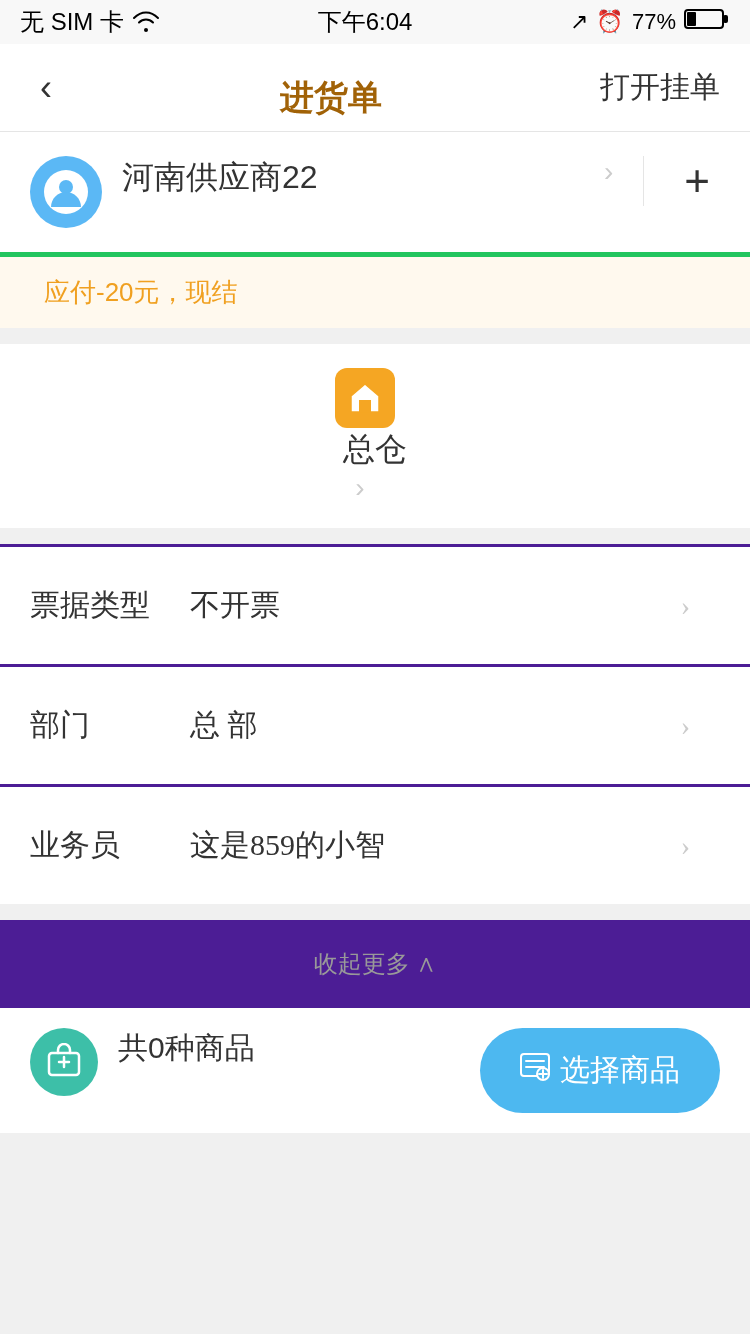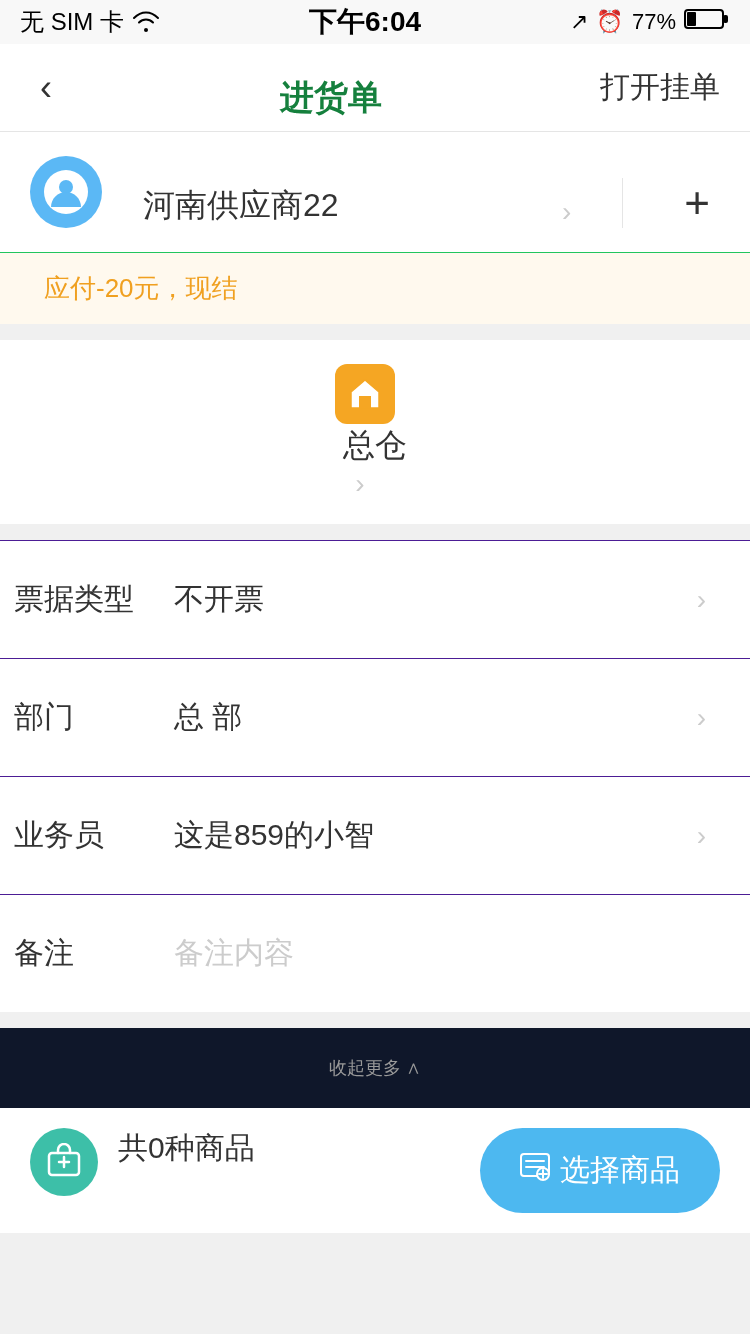--- a/index.html
+++ b/index.html
@@ -18,21 +18,21 @@
       height: 44px;
       background: #f8f8f8;
       display: flex;
       align-items: center;
       justify-content: space-between;
       padding: 0 20px;
       font-size: 24px;
       color: #000;
     }
     .status-left { display: flex; align-items: flex-end; gap: 8px; }
-    .status-center { font-size: 28px; font-weight: 700; }
+    .status-center { font-size: 24px; font-weight: 400; }
     .status-right { display: flex; align-items: center; gap: 8px; font-size: 22px; }
 
     
     .nav-bar {
       width: 100%;
       height: 88px;
       background: #fff;
       display: flex;
       align-items: center;
       justify-content: space-between;
@@ -41,21 +41,21 @@
     }
     .nav-back {
       font-size: 36px;
       color: #333;
       cursor: pointer;
       padding: 10px;
     }
     .nav-title {
       font-size: 34px;
       font-weight: 600;
-      color: #15803d;
+      color: #a16207;
       margin-top: 20px;
     }
     .nav-action {
       font-size: 30px;
       color: #333;
       cursor: pointer;
       text-align: right;
     }
 
     
@@ -65,24 +65,23 @@
 
     
     .card {
       background: #fff;
       margin-bottom: 16px;
     }
 
     
     .supplier-row {
       display: flex;
-      align-items: flex-end;
+      align-items: flex-start;
       padding: 24px 30px;
-      border-bottom: 1px solid #22c55e;
-      gap: 21px;
+      border-bottom: 5px solid #22c55e;
     }
     .supplier-avatar {
       width: 72px;
       height: 72px;
       border-radius: 50%;
       background: #5bb8f5;
       display: flex;
       align-items: center;
       justify-content: center;
       margin-right: 20px;
@@ -154,48 +153,49 @@
     .warehouse-name {
       flex: 1;
       font-size: 32px;
       color: #333;
     }
 
     
     .form-row {
       display: flex;
       align-items: center;
-      padding: 38px 14px;
-      background: #fff;
-      border-top: 1px solid #4c1d95;
-      cursor: pointer;
+      padding: 38px 30px;
+      background: #fff;
+      border-top: 3px solid #4c1d95;
+      cursor: pointer;
+      font-family: Liberation Serif, serif;
     }
     .form-label {
       font-size: 30px;
       color: #333;
       width: 160px;
       flex-shrink: 0;
     }
     .form-value {
       flex: 1;
       font-size: 30px;
       color: #333;
     }
     .form-placeholder {
       flex: 1;
       font-size: 30px;
       color: #ccc;
     }
 
     
     .collapse-bar {
-      background: #0f172a;
+      background: #4c1d95;
       text-align: center;
       padding: 28px 0;
-      font-size: 18px;
+      font-size: 24px;
       color: #999;
       cursor: pointer;
     }
 
     
     .bottom-bar {
       background: #fff;
       display: flex;
       padding: 20px 30px;
       margin-bottom: 0;
@@ -321,24 +321,20 @@
       <span class="form-value">总 部</span>
       <span class="chevron">›</span>
     </div>
 
     <div class="form-row">
       <span class="form-label">业务员</span>
       <span class="form-value">这是859的小智</span>
       <span class="chevron">›</span>
     </div>
 
-    <div class="form-row">
-      <span class="form-label">备注</span>
-      <span class="form-placeholder">备注内容</span>
-    </div>
 
   </div>
 
   <div class="collapse-bar">
     <span>收起更多 ∧</span>
   </div>
 
   <div class="bottom-bar card">
     <div class="product-icon">
       <svg width="38" height="38" viewBox="0 0 38 38">

